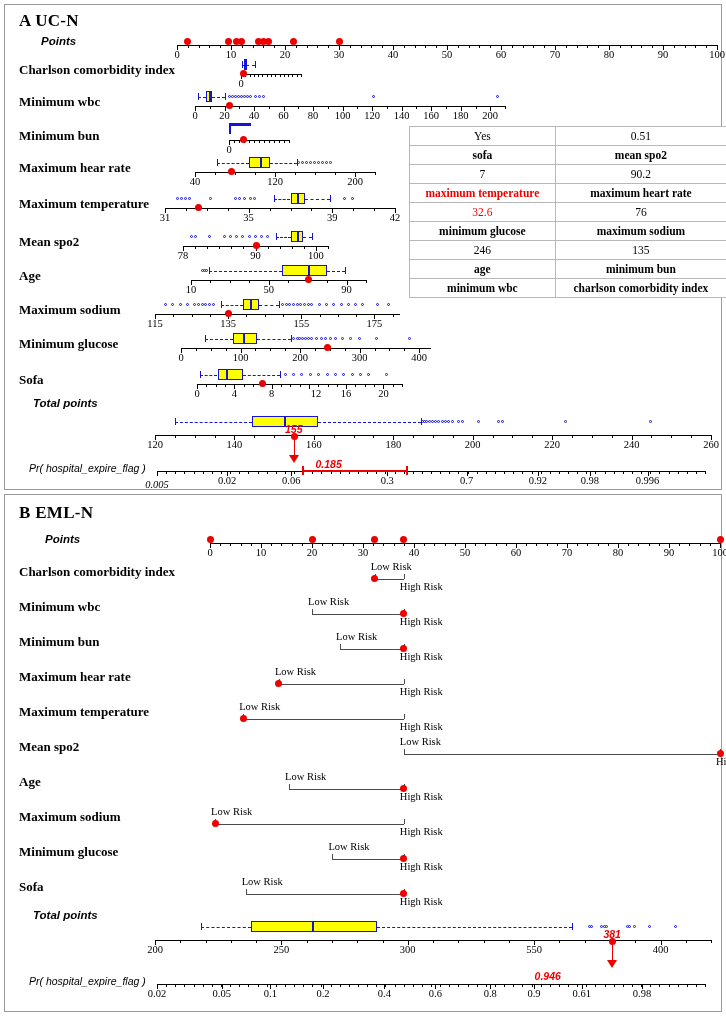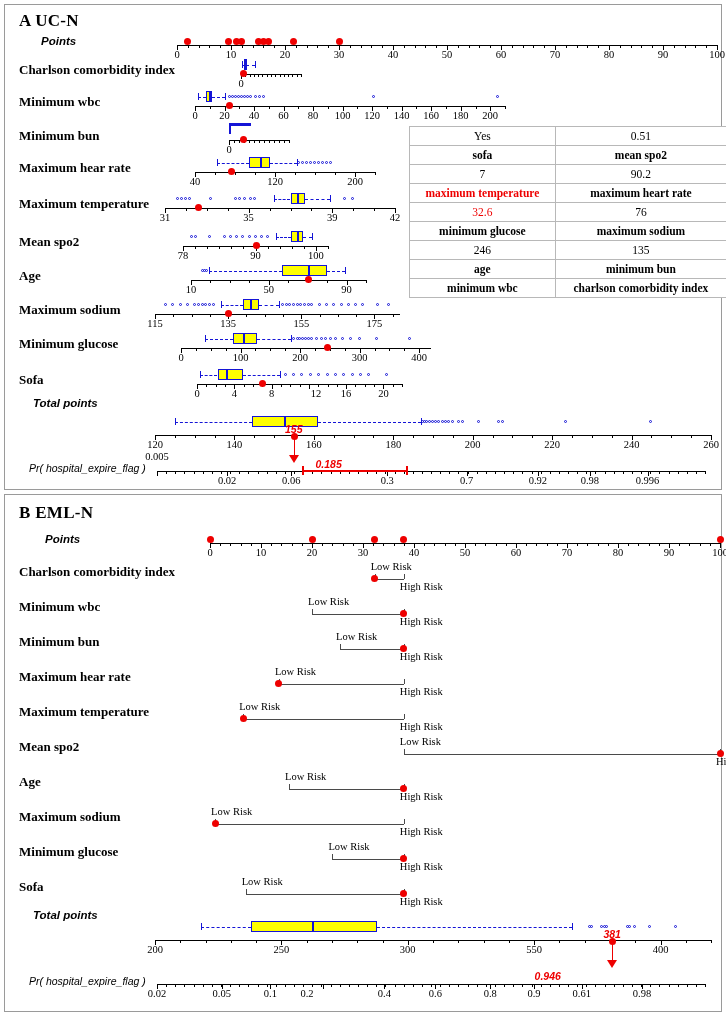--- a/index.html
+++ b/index.html
@@ -699,21 +699,21 @@
         <div class="tick min" style="left:626.9px;top:466px;"></div>
         <div class="tick min" style="left:636.1px;top:466px;"></div>
         <div class="tick min" style="left:645.2px;top:466px;"></div>
         <div class="tick min" style="left:654.3px;top:466px;"></div>
         <div class="tick min" style="left:663.5px;top:466px;"></div>
         <div class="tick min" style="left:672.6px;top:466px;"></div>
         <div class="tick min" style="left:681.7px;top:466px;"></div>
         <div class="tick min" style="left:690.9px;top:466px;"></div>
         <div class="tick min" style="left:700.0px;top:466px;"></div>
         <div class="tick maj" style="left:152.0px;top:466px;"></div>
-        <div class="ticklab" style="left:152.0px;top:446px;">0.005</div>
+        <div class="ticklab" style="left:152.0px;top:474px;font-style:italic;">0.005</div>
         <div class="tick maj" style="left:222.1px;top:466px;"></div>
         <div class="ticklab" style="left:222.1px;top:470px;">0.02</div>
         <div class="tick maj" style="left:286.3px;top:466px;"></div>
         <div class="ticklab" style="left:286.3px;top:470px;">0.06</div>
         <div class="tick maj" style="left:382.2px;top:466px;"></div>
         <div class="ticklab" style="left:382.2px;top:470px;">0.3</div>
         <div class="tick maj" style="left:461.6px;top:466px;"></div>
         <div class="ticklab" style="left:461.6px;top:470px;">0.7</div>
         <div class="tick maj" style="left:532.9px;top:466px;"></div>
         <div class="ticklab" style="left:532.9px;top:470px;">0.92</div>
@@ -1040,21 +1040,21 @@
         <div class="tick min" style="left:681.7px;top:489px;"></div>
         <div class="tick min" style="left:690.9px;top:489px;"></div>
         <div class="tick min" style="left:700.0px;top:489px;"></div>
         <div class="tick maj" style="left:152.0px;top:489px;"></div>
         <div class="ticklab" style="left:152.0px;top:493px;">0.02</div>
         <div class="tick maj" style="left:216.7px;top:489px;"></div>
         <div class="ticklab" style="left:216.7px;top:493px;">0.05</div>
         <div class="tick maj" style="left:265.4px;top:489px;"></div>
         <div class="ticklab" style="left:265.4px;top:493px;">0.1</div>
         <div class="tick maj" style="left:318.0px;top:489px;"></div>
-        <div class="ticklab" style="left:302px;top:493px;">0.2</div>
+        <div class="ticklab" style="left:318.0px;top:493px;">0.2</div>
         <div class="tick maj" style="left:379.4px;top:489px;"></div>
         <div class="ticklab" style="left:379.4px;top:493px;">0.4</div>
         <div class="tick maj" style="left:430.4px;top:489px;"></div>
         <div class="ticklab" style="left:430.4px;top:493px;">0.6</div>
         <div class="tick maj" style="left:485.2px;top:489px;"></div>
         <div class="ticklab" style="left:485.2px;top:493px;">0.8</div>
         <div class="tick maj" style="left:529.0px;top:489px;"></div>
         <div class="ticklab" style="left:529.0px;top:493px;">0.9</div>
         <div class="tick maj" style="left:576.7px;top:489px;"></div>
         <div class="ticklab" style="left:576.7px;top:493px;">0.61</div>

